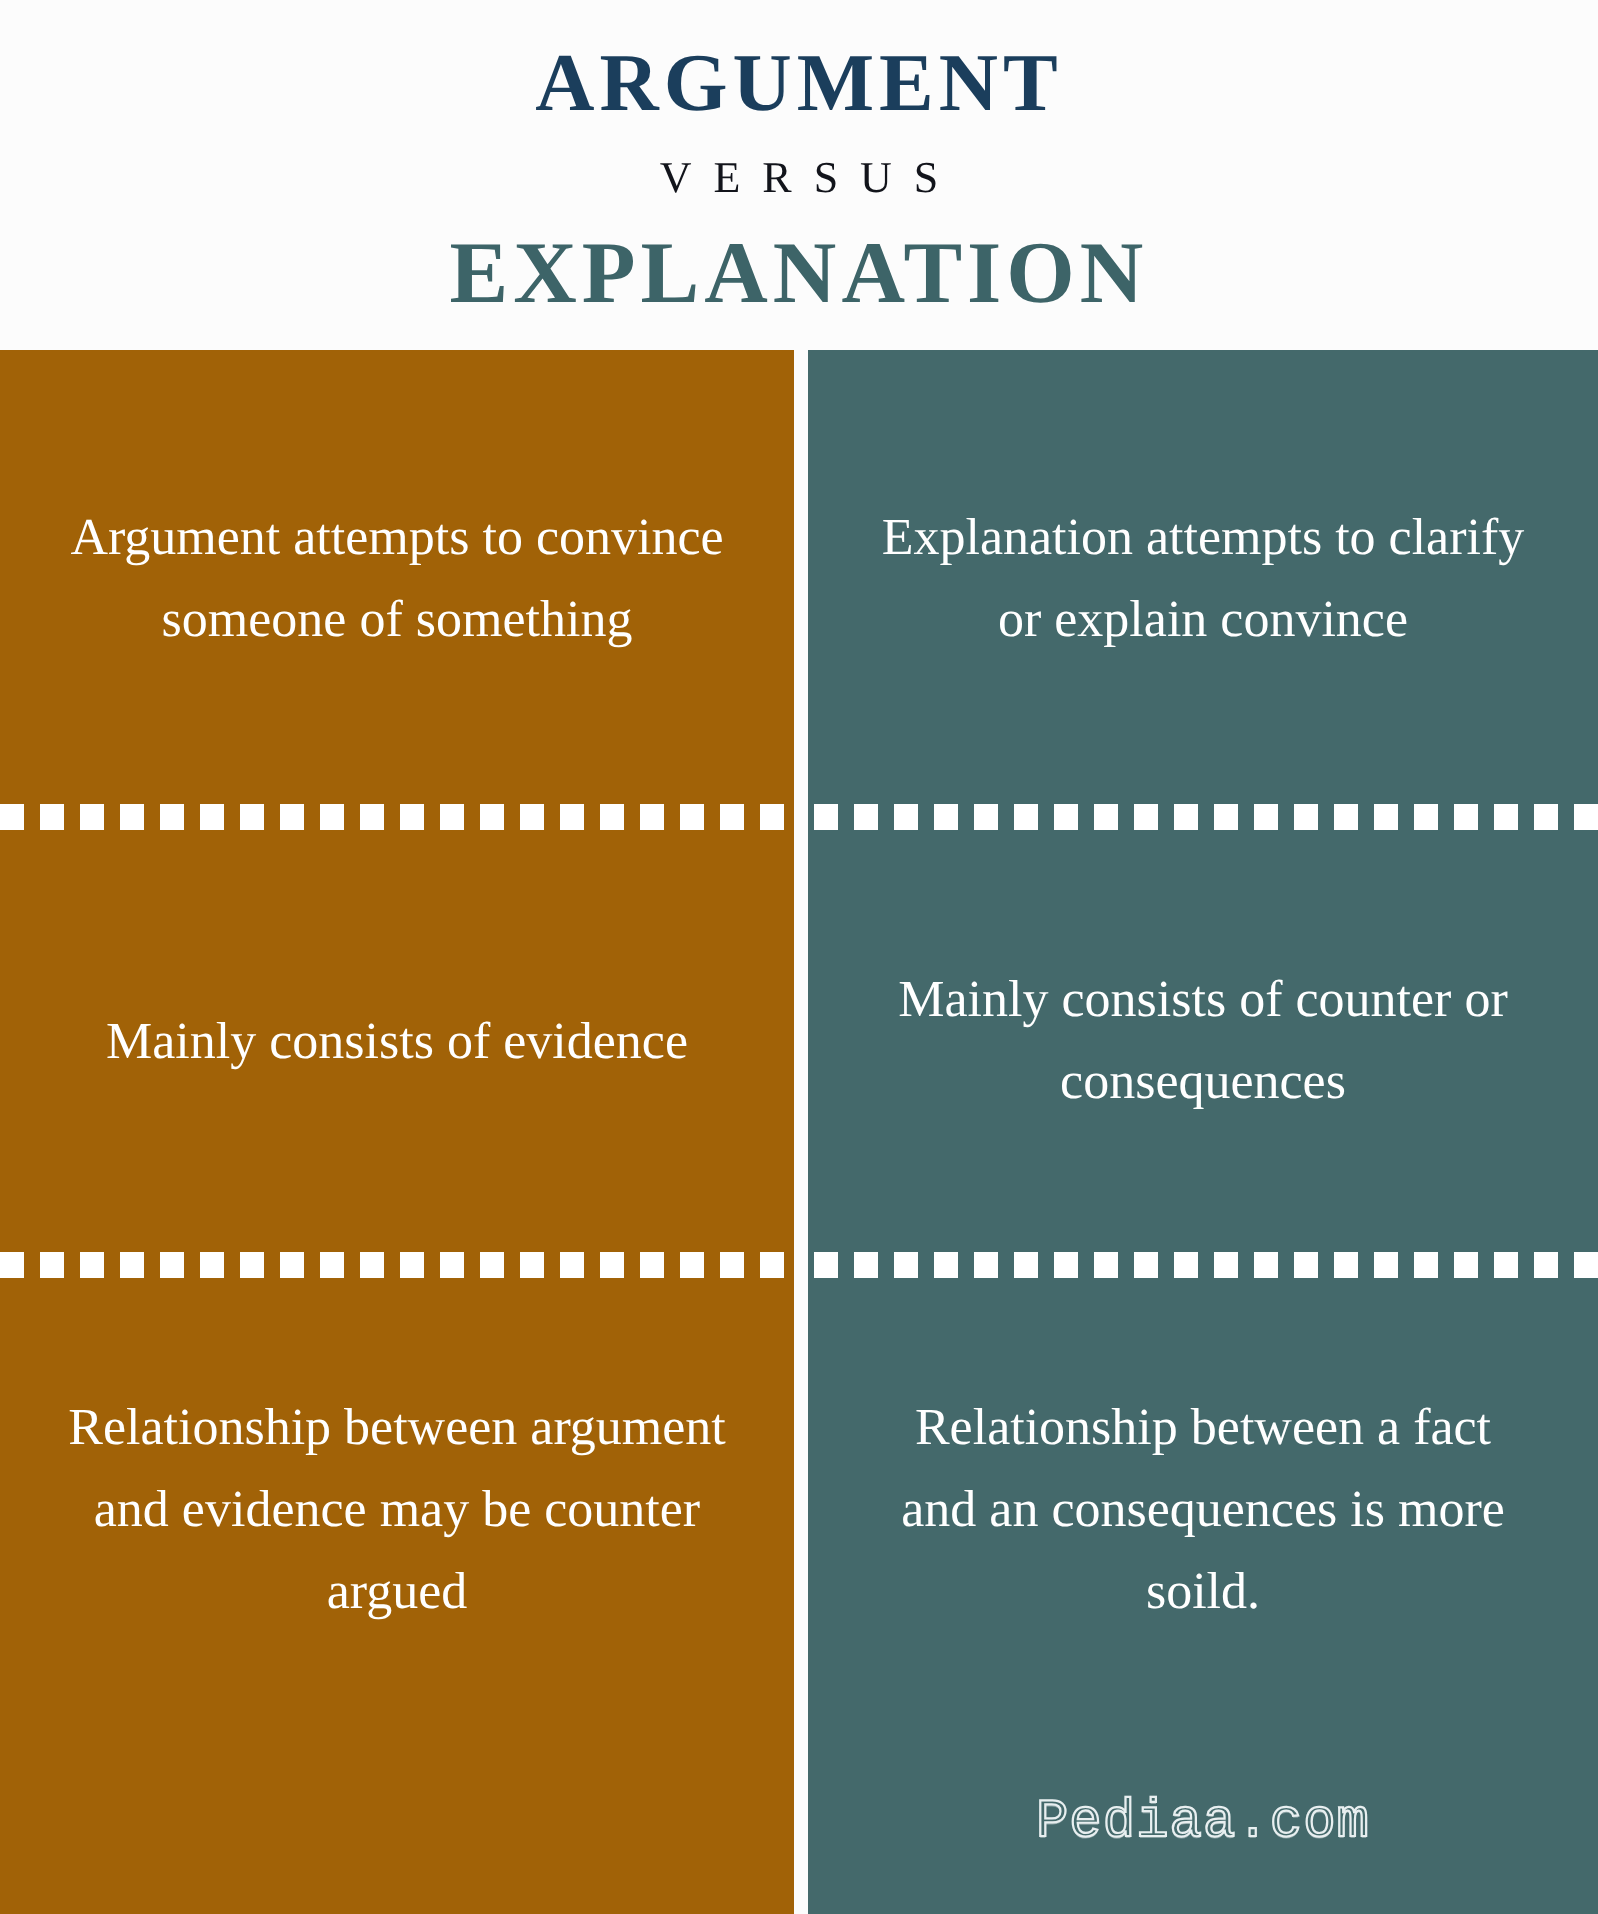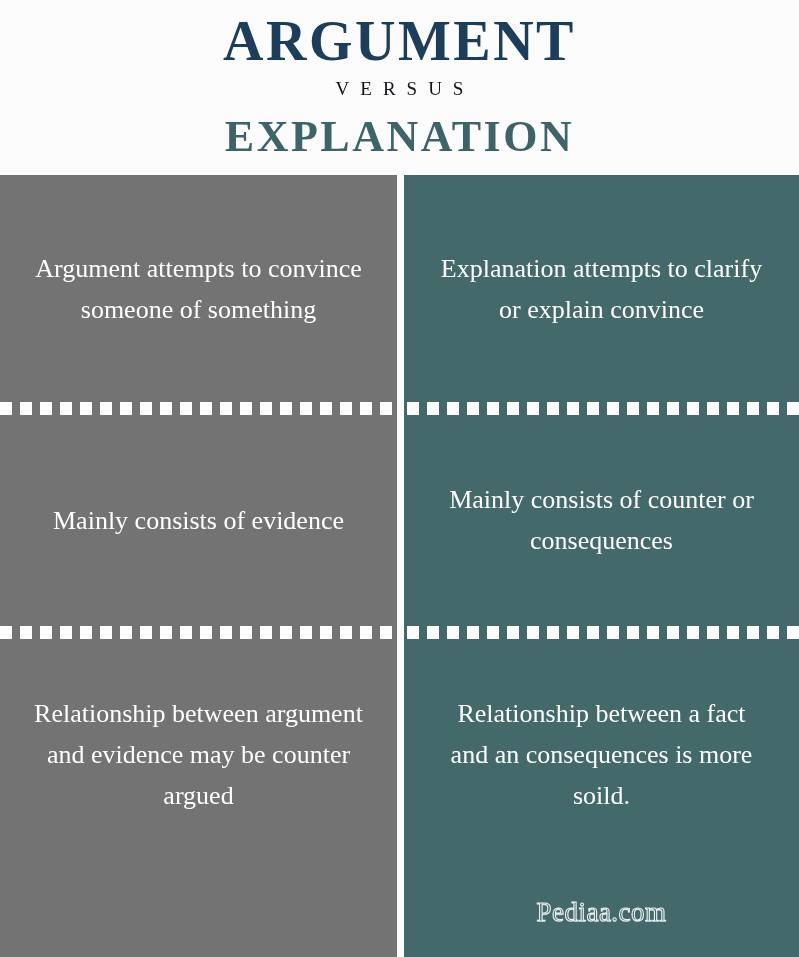--- a/index.html
+++ b/index.html
@@ -29,34 +29,34 @@
     width: 799px;
     height: 175px;
     background: #fcfcfc;
     text-align: center;
   }
   .title-main {
     position: absolute;
     left: 0;
     top: 17px;
     width: 799px;
-    font-size: 56px;
+    font-size: 41px;
     line-height: 48px;
     font-weight: bold;
     letter-spacing: 2.5px;
     color: #1b3e5c;
     font-family: "Liberation Serif", "DejaVu Serif", serif;
     text-align: center;
   }
   .title-versus {
     position: absolute;
     left: 0;
     top: 74px;
     width: 799px;
-    font-size: 19px;
+    font-size: 22px;
     line-height: 30px;
     letter-spacing: 11px;
     text-indent: 11px;
     color: #12141b;
     font-family: "Liberation Serif", "DejaVu Serif", serif;
   }
   .title-sub {
     position: absolute;
     left: 0;
     top: 113px;
@@ -79,21 +79,21 @@
   }
   .column {
     position: absolute;
     top: 0;
     height: 782px;
     overflow: hidden;
   }
   .column-left {
     left: 0;
     width: 397px;
-    background: #737373;
+    background: #a16207;
   }
   .column-right {
     left: 404px;
     width: 395px;
     background: #44696b;
   }
 
   
   .cell {
     position: absolute;
@@ -144,21 +144,21 @@
   .watermark {
     position: absolute;
     left: 0;
     bottom: 29px;
     width: 100%;
     text-align: center;
     font-size: 27px;
     line-height: 32px;
     letter-spacing: 0.5px;
     color: #44696b;
-    font-family: Liberation Serif, serif;
+    font-family: Liberation Mono, monospace;
     -webkit-text-stroke: 1.1px #e8eff0;
     text-shadow: 0 1px 0 rgba(255,255,255,0.35);
   }
 </style>
 </head>
 <body>
 
 <div id="infographic">
 
   <div class="header">

